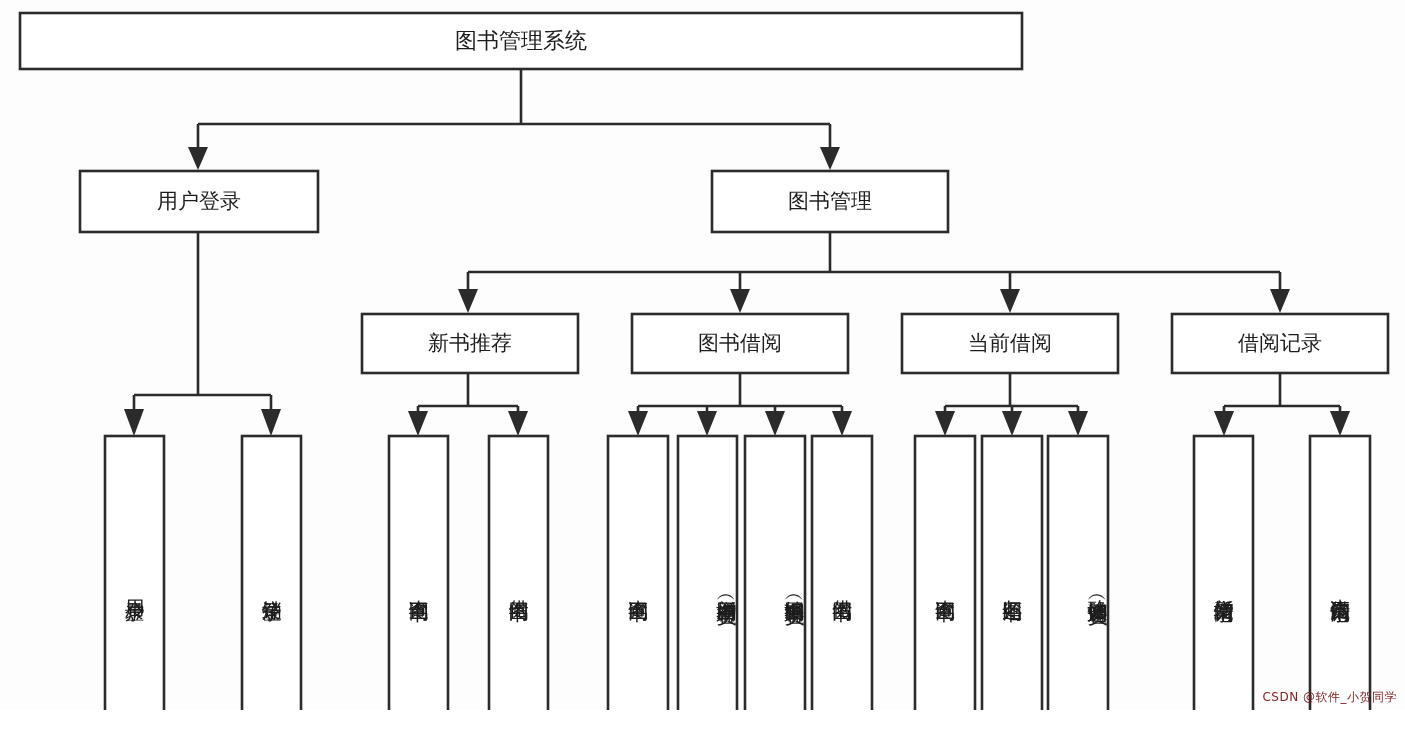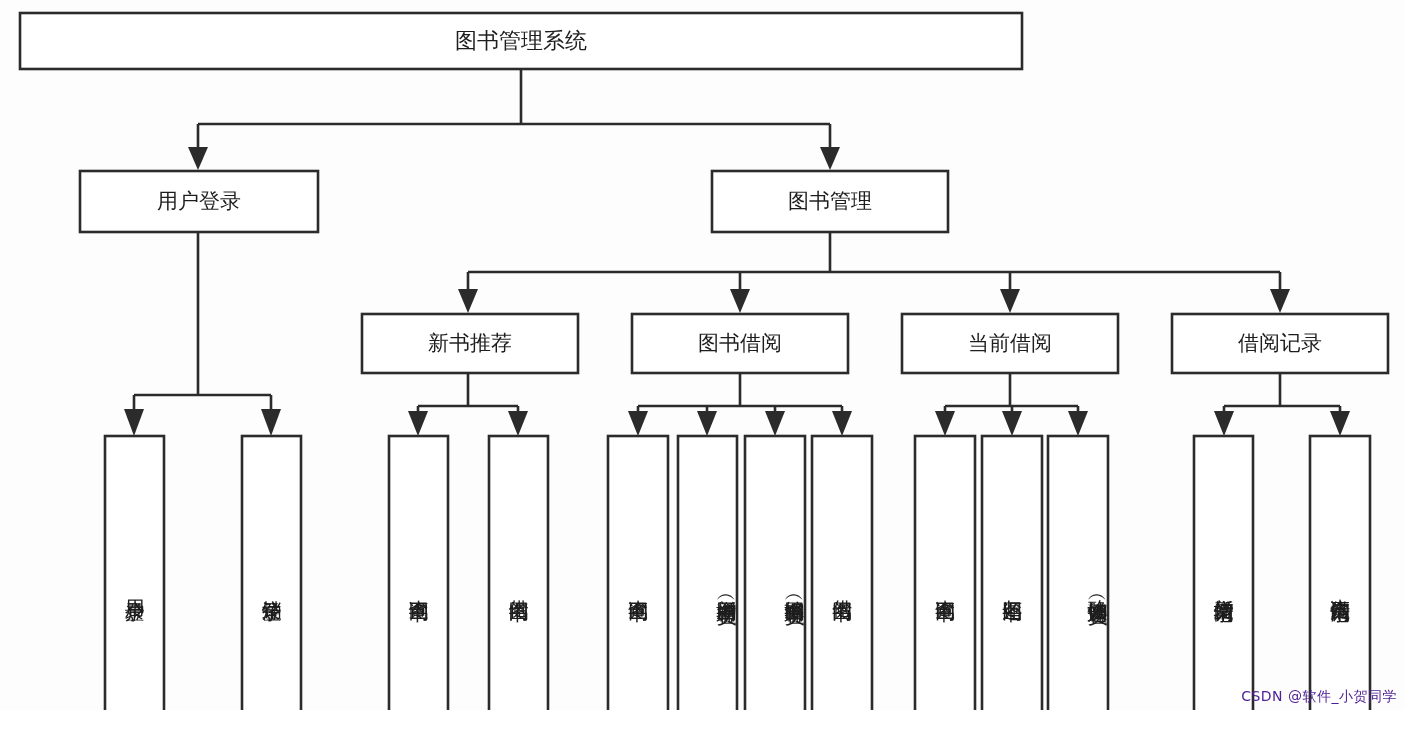--- a/index.html
+++ b/index.html
@@ -69,22 +69,22 @@
     display: flex;
     align-items: center;
     justify-content: center;
     pointer-events: none;
   }
   .watermark {
     position: absolute;
     right: 8px;
     bottom: 4px;
     font-family: "DejaVu Sans", "Liberation Sans", sans-serif;
-    font-size: 14px;
-    color: #4c1d95;
+    font-size: 12px;
+    color: #7f1d1d;
     letter-spacing: 0.5px;
     white-space: nowrap;
   }
 </style>
 </head>
 <body>
 
 <div id="diagram-root">
 
   <svg id="flowchart" viewBox="0 0 1405 747">

